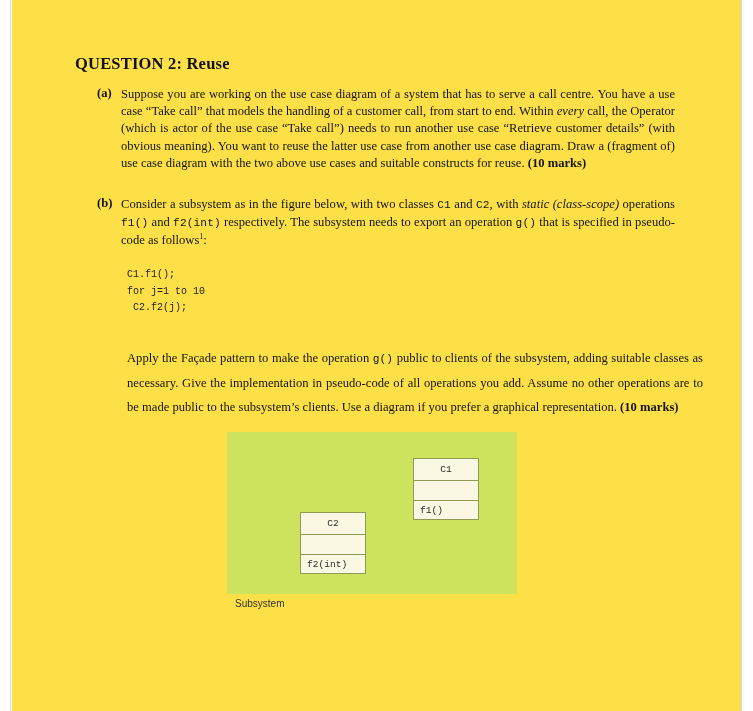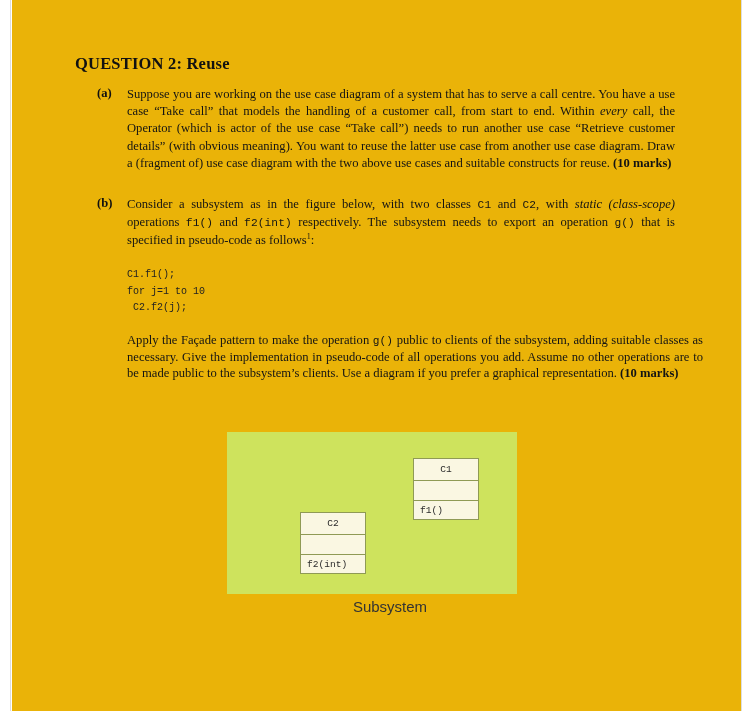--- a/index.html
+++ b/index.html
@@ -33,21 +33,21 @@
     border-left: 1px solid #dcdde1;
     box-sizing: border-box;
   }
 
   #page {
     position: absolute;
     left: 12px;
     top: 0;
     width: 729px;
     height: 711px;
-    background: #eab308;
+    background: #fde047;
   }
 
   #doc-title {
     position: absolute;
     left: 63px;
     top: 54px;
     font-size: 16.5px;
     font-weight: bold;
     letter-spacing: 0.2px;
     color: #111;
@@ -62,21 +62,21 @@
   .qitem .marker {
     position: absolute;
     left: 0;
     top: 0;
     width: 24px;
     font-weight: bold;
     font-size: 12.6px;
     color: #111;
   }
   .qitem .qbody {
-    margin-left: 30px;
+    margin-left: 24px;
     font-size: 12.6px;
     line-height: 17.2px;
     text-align: justify;
     color: #141414;
   }
 
   #item-a { top: 86px; }
   #item-b { top: 196px; }
 
   .mono {
@@ -99,24 +99,24 @@
     font-family: "Liberation Mono", "DejaVu Sans Mono", monospace;
     font-size: 10px;
     line-height: 16.5px;
     color: #222;
     white-space: pre;
   }
 
   #para-facade {
     position: absolute;
     left: 115px;
-    top: 332px;
+    top: 346px;
     width: 576px;
     font-size: 12.6px;
-    line-height: 16px;
+    line-height: 24px;
     text-align: justify;
     color: #141414;
   }
 
   
   #figure {
     position: absolute;
     left: 215px;
     top: 432px;
     width: 290px;
@@ -167,26 +167,26 @@
     top: 80px;
     width: 66px;
     height: 62px;
   }
   #class-c2 .c-name { height: 21px; }
   #class-c2 .c-attrs { height: 20px; }
   #class-c2 .c-ops   { height: 19px; }
 
   #figure-caption {
     position: absolute;
-    left: 18px;
+    left: 8px;
     top: 166px;
     width: 290px;
-    text-align: center;
+    text-align: left;
     font-family: "Liberation Sans", sans-serif;
-    font-size: 15px;
+    font-size: 10px;
     color: #333;
   }
 </style>
 </head>
 <body>
 
 <div id="page-gutter-left"></div>
 <div id="page-gutter-right"></div>
 
 <div id="page">

